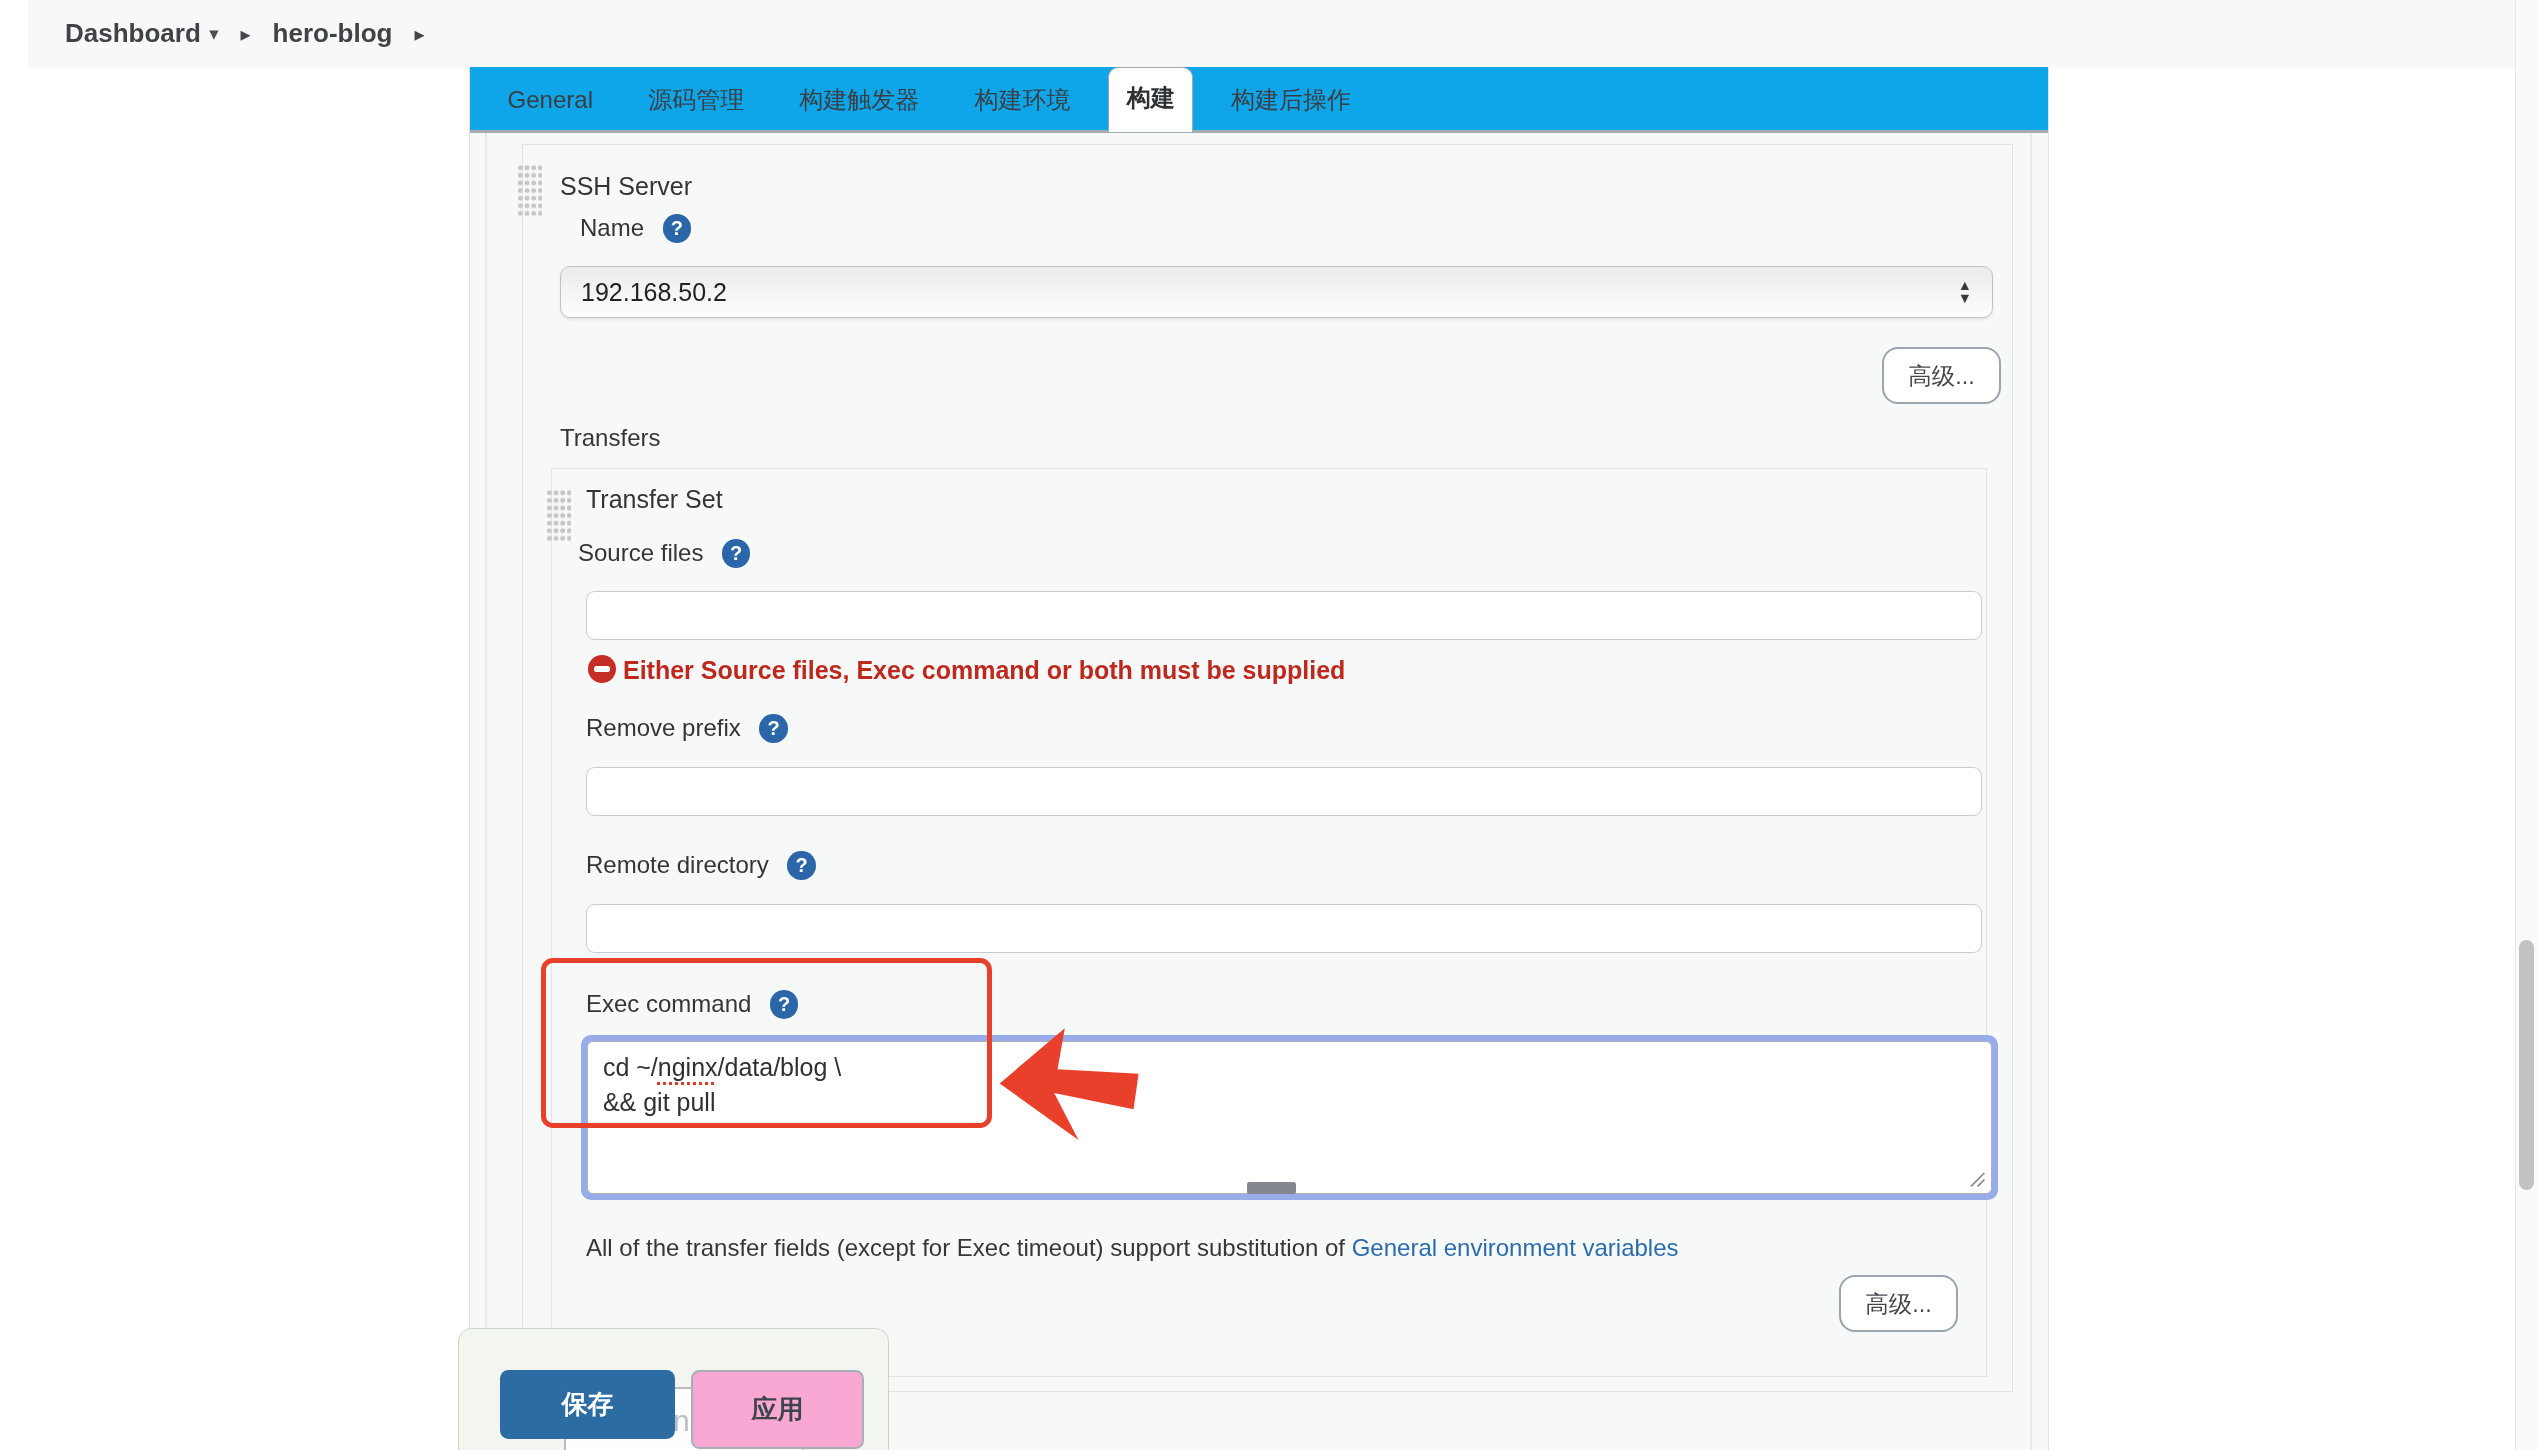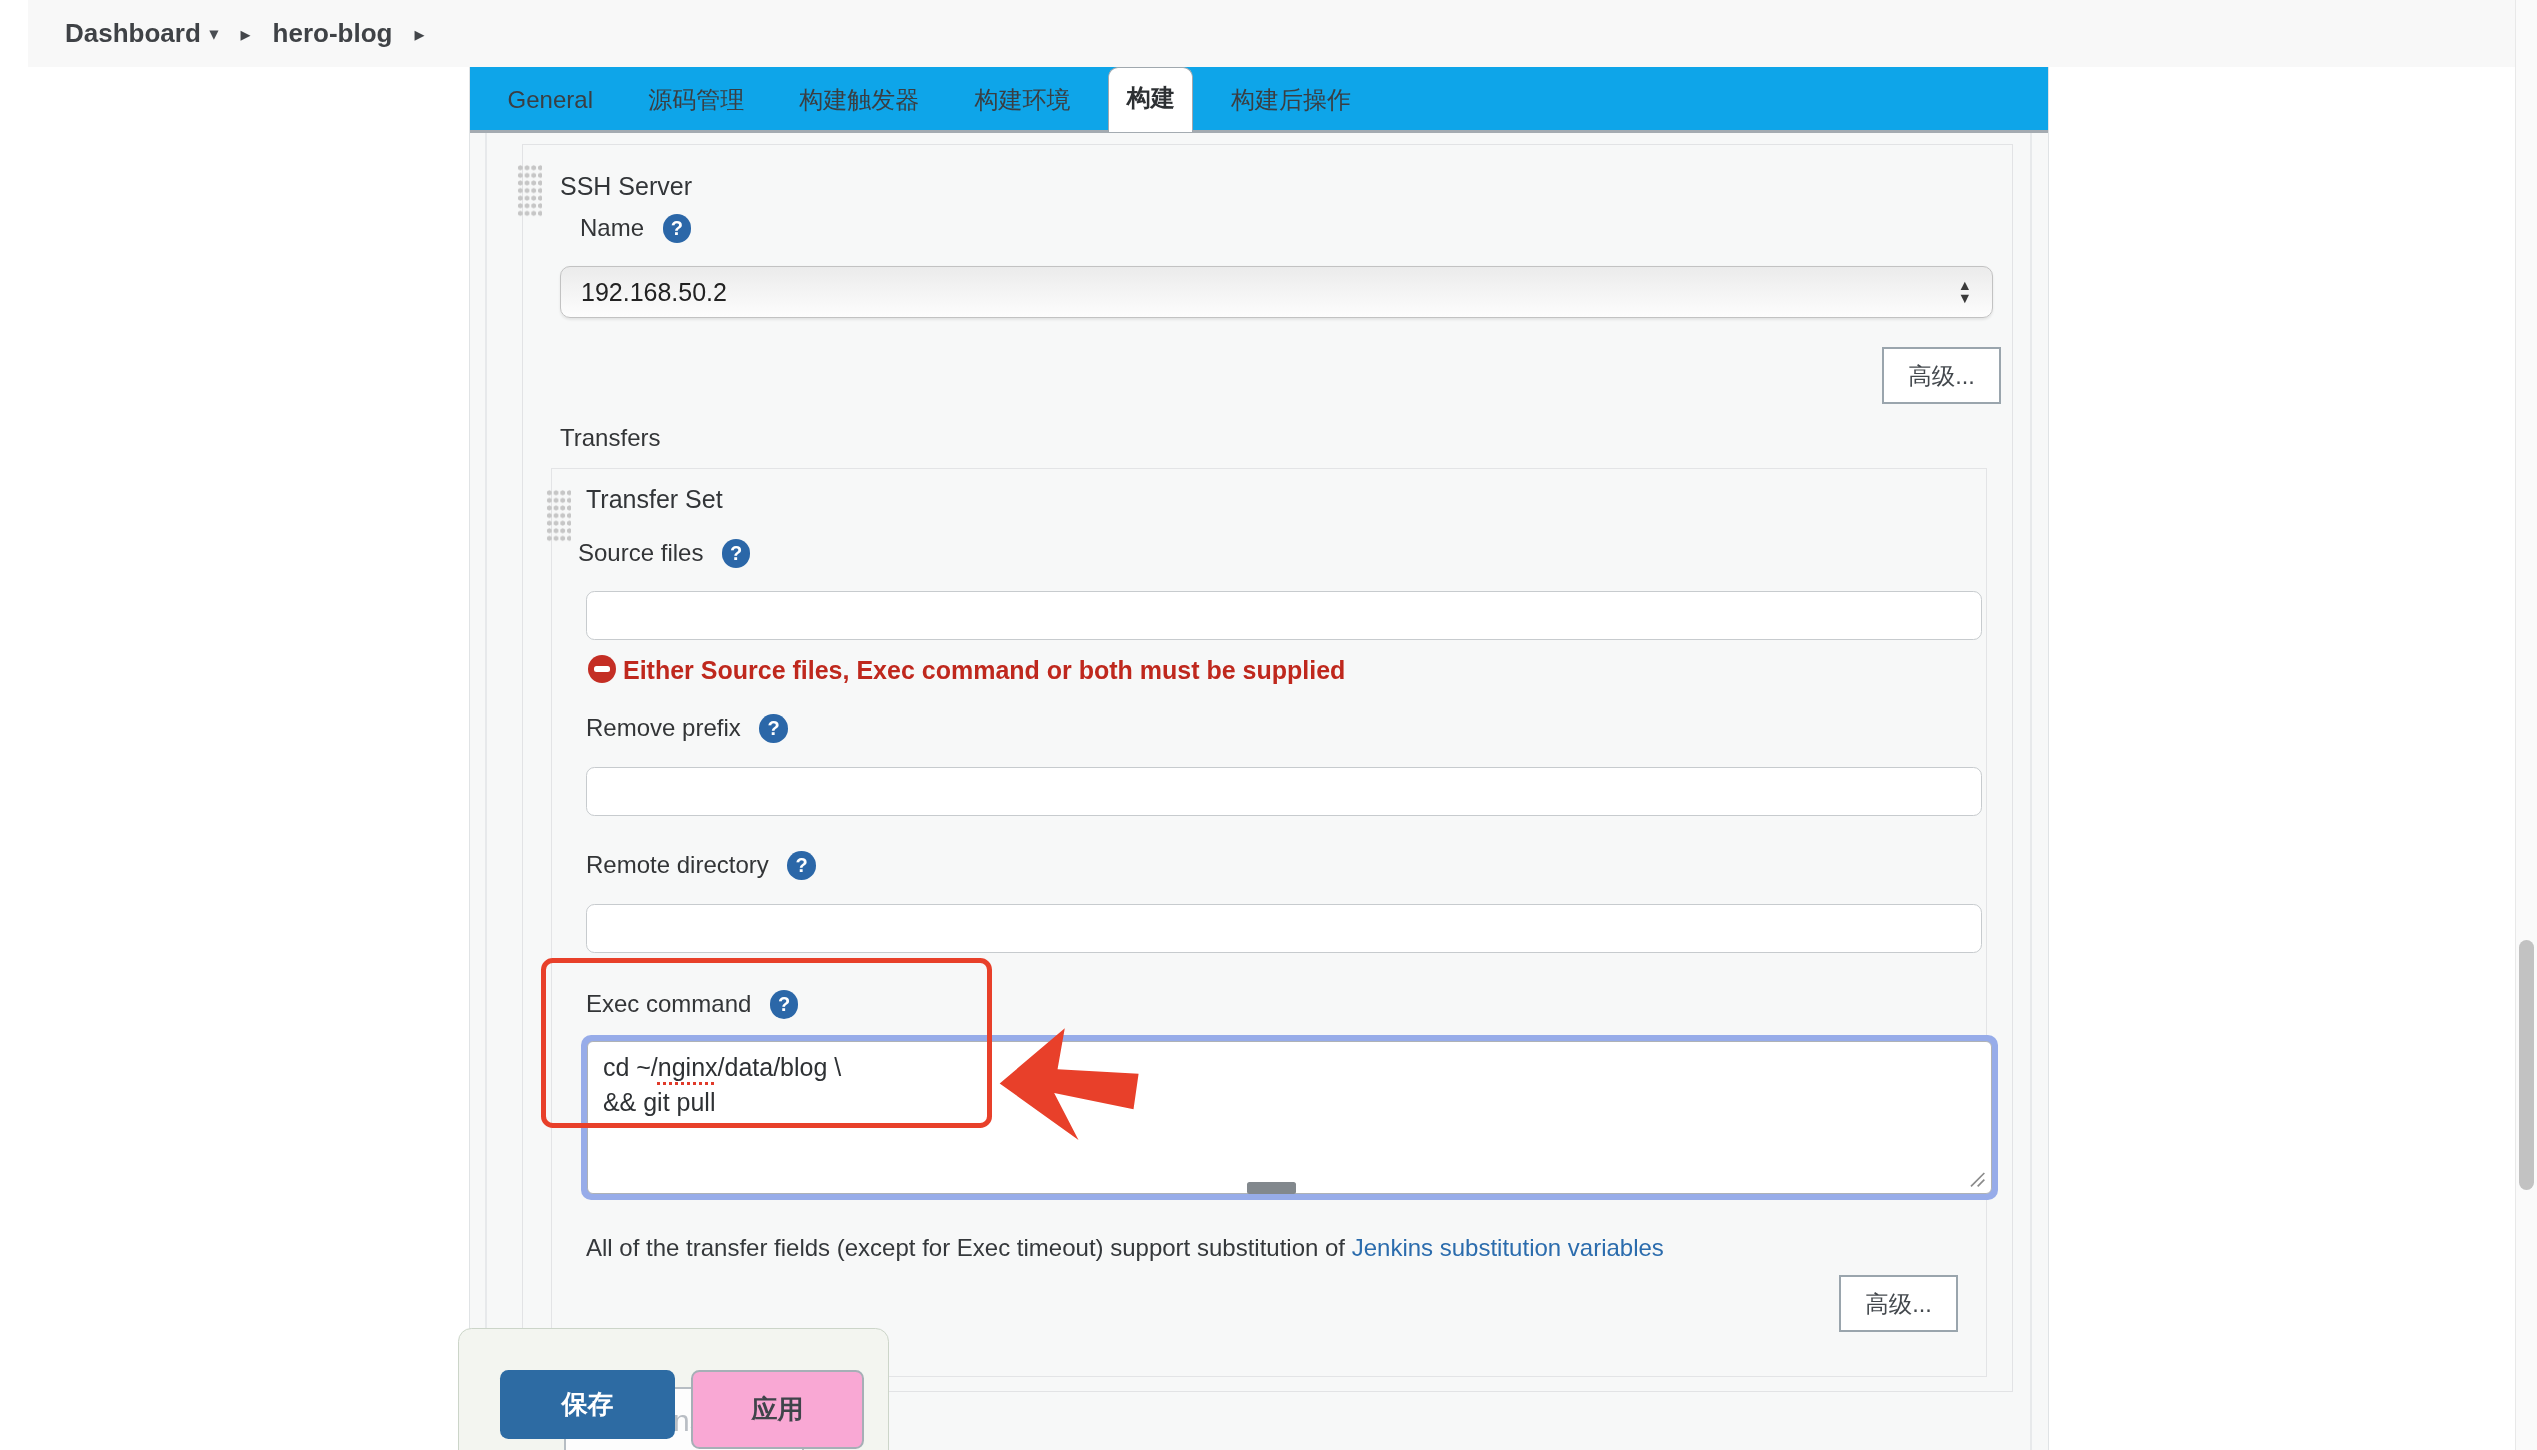--- a/index.html
+++ b/index.html
@@ -34,21 +34,21 @@
   .section-title{font-size:25px;color:#323538;}
   .help{display:inline-flex;align-items:center;justify-content:center;width:28.5px;height:28.5px;border-radius:50%;
     background:#2b67a8;color:#fff;font-size:20px;font-weight:bold;margin-left:18.5px;flex:0 0 auto;}
   
   .select{position:absolute;height:52px;border:1.7px solid #c2c2c2;border-radius:10px;
     background:linear-gradient(#ebebeb,#fdfdfd);box-shadow:0 1.7px 2.5px rgba(0,0,0,0.08);
     display:flex;align-items:center;font-size:25px;color:#222;padding:0 20px;box-sizing:border-box;}
   .select .spin{margin-left:auto;display:flex;flex-direction:column;align-items:center;line-height:0;color:#3a3a3a;}
   .select .spin span{font-size:14.3px;line-height:13.4px;}
   .input{position:absolute;height:49px;background:#fff;border:1.7px solid #c7cbce;border-radius:8.4px;box-sizing:border-box;}
-  .btn-adv{position:absolute;width:119px;height:57px;background:#fff;border:2.5px solid #9aa5ad;border-radius:0;
+  .btn-adv{position:absolute;width:119px;height:57px;background:#fff;border:2.5px solid #9aa5ad;border-radius:16px;
     display:flex;align-items:center;justify-content:center;font-size:23.5px;color:#43484d;box-sizing:border-box;}
   
   .err-icon{position:absolute;width:28px;height:28px;border-radius:50%;background:#c42e24;}
   .err-icon::after{content:"";position:absolute;left:5.9px;top:11px;width:16px;height:5.9px;border-radius:2.5px;background:#fff;}
   .err-text{position:absolute;font-size:25px;font-weight:bold;color:#bf281d;white-space:nowrap;}
   
   .ta-wrap{position:absolute;left:581px;top:1035px;width:1417px;height:165px;background:#97ace9;border-radius:10px;
     padding:5.9px;box-sizing:border-box;z-index:3;}
   .ta{width:100%;height:100%;background:#fff;border:1.7px solid #aeb2b6;border-radius:5.9px;box-sizing:border-box;
     padding:8px 15px;font-size:25px;line-height:35px;color:#2e3134;position:relative;}
@@ -152,21 +152,21 @@
       <span class="help">?</span>
     </div>
     <div class="input" style="left:116px;top:837px;width:1396px;"></div>
 
     <div class="lbl" style="left:116px;top:923px;">
       <span>Exec command</span>
       <span class="help">?</span>
     </div>
 
     <div class="note" style="left:116px;top:1167px;">
-      <span>All of the transfer fields (except for Exec timeout) support substitution of </span><a href="#">Jenkins substitution variables</a>
+      <span>All of the transfer fields (except for Exec timeout) support substitution of </span><a href="#">General environment variables</a>
     </div>
 
     <div class="btn-adv" style="left:1369px;top:1208px;">高级...</div>
   </div>
 
   <div class="ta-wrap">
     <div class="ta">
       <div><span>cd ~/</span><span class="squiggle">nginx</span><span>/data/blog \</span></div>
       <div>&amp;&amp; git pull</div>
       <svg class="resize-glyph" width="20" height="20" viewBox="0 0 24 24">

